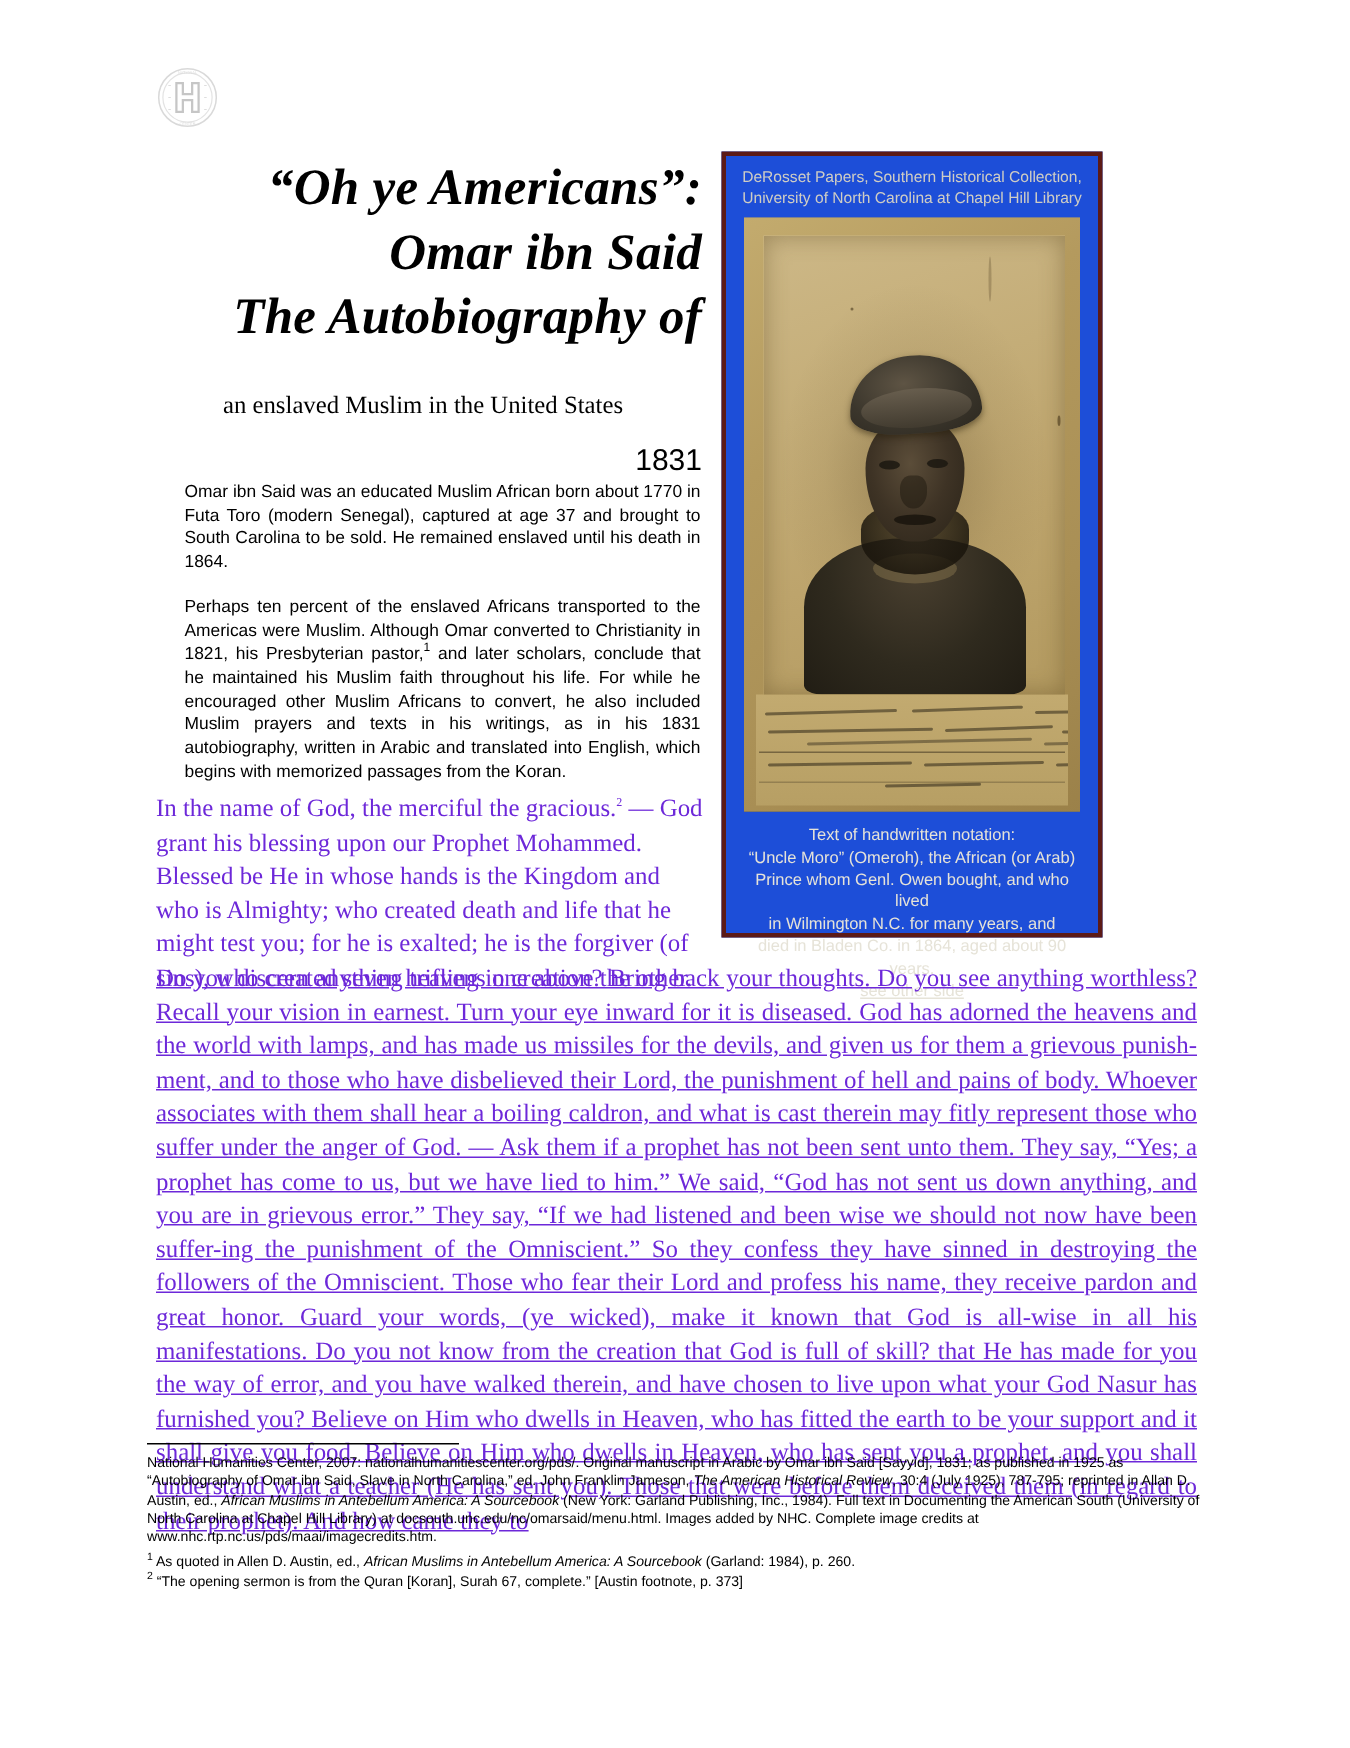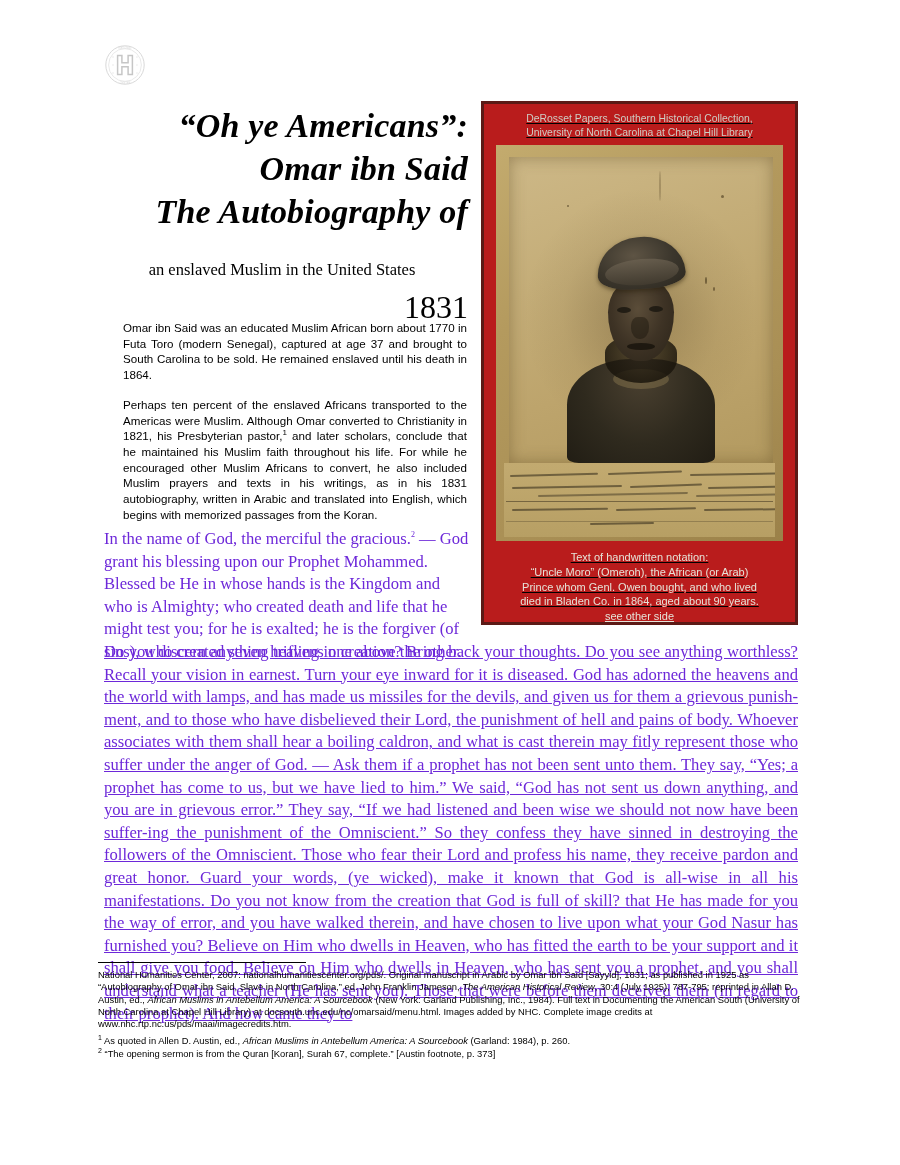--- a/index.html
+++ b/index.html
@@ -60,22 +60,22 @@
   }
   #subtitle {
     font-family: "Liberation Serif", serif;
     font-size: 16.5px;
     line-height: 22px;
     margin-top: 26px;
     color: #000;
     text-align: center;
   }
   #year {
-    font-family: Liberation Serif, serif;
-    font-size: 32px;
+    font-family: Liberation Sans, sans-serif;
+    font-size: 20px;
     font-weight: normal;
     line-height: 30px;
     margin-top: 11px;
     color: #000;
   }
 
   
   #intro {
     position: absolute;
     left: 123px;
@@ -95,26 +95,25 @@
     font-size: 8px;
     vertical-align: super;
     line-height: 0;
   }
 
   
   #imgpanel {
     position: absolute;
     left: 481px;
     top: 101px;
-    width: 317px;
+    width: 254px;
     height: 524px;
-    background: #b91c1c;
+    background: #1d4ed8;
     border: 3px solid #5c1a16;
     box-sizing: border-box;
-    text-decoration: underline;
   }
   #img-credit {
     font-family: "Liberation Sans", sans-serif;
     font-size: 10.4px;
     line-height: 13.5px;
     color: #cfcdc4;
     text-align: center;
     padding: 8px 6px 0 6px;
   }
   #photo-wrap {
@@ -397,20 +396,21 @@
       <span class="hw" style="left:112px;top:46px;width:80px;transform:rotate(-1.2deg);"></span>
       <span class="hw" style="left:200px;top:46px;width:84px;transform:rotate(-0.6deg);"></span>
       <span class="hw" style="left:86px;top:60px;width:64px;transform:rotate(-1deg);"></span>
     </div>
   </div>
 
   <div id="img-caption">
     <div>Text of handwritten notation:</div>
     <div>“Uncle Moro” (Omeroh), the African (or Arab)</div>
     <div>Prince whom Genl. Owen bought, and who lived</div>
+    <div>in Wilmington N.C. for many years, and</div>
     <div>died in Bladen Co. in 1864, aged about 90 years.</div>
     <div><span id="see-other-side">see other side</span></div>
   </div>
 </div>
 
 <div id="body-narrow">
   <p><span>In the name of God, the merciful the gracious.</span><span class="fn">2</span><span> — God grant his blessing upon our Prophet Mohammed. Blessed be He in whose hands is the Kingdom and who is Almighty; who created death and life that he might test you; for he is exalted; he is the forgiver (of sins), who created seven heavens one above the other.</span></p>
 </div>
 
 <div id="body-wide">

